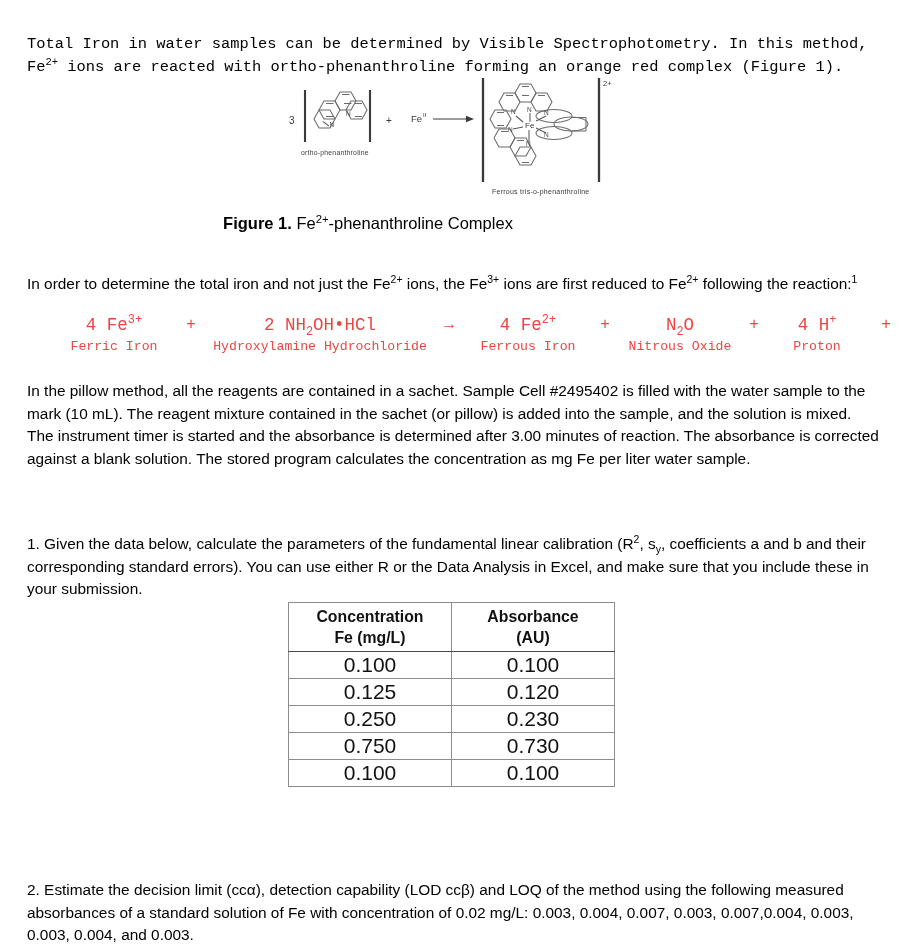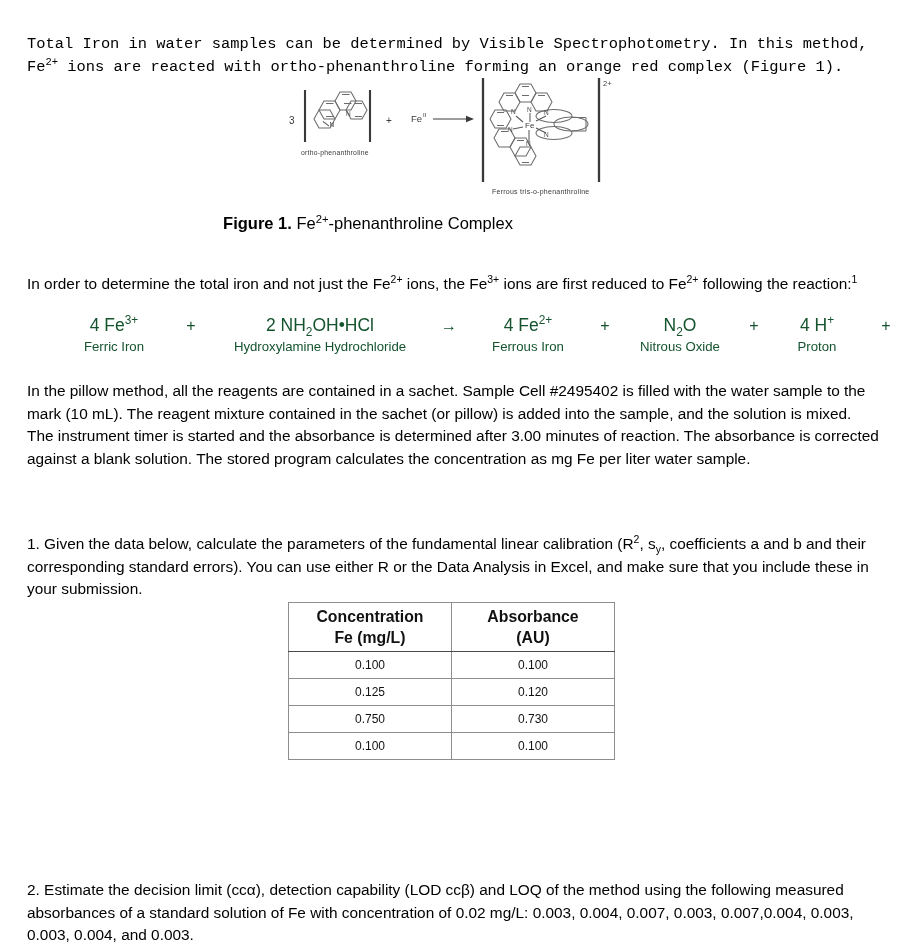--- a/index.html
+++ b/index.html
@@ -72,22 +72,22 @@
     color: #000;
   }
   .figure-caption .fig-lbl { font-weight: bold; }
 
   
   .chem-eq {
     position: absolute;
     left: 60px;
     top: 315px;
     width: 790px;
-    font-family: Liberation Sans, sans-serif;
-    color: #14532d;
+    font-family: Liberation Mono, monospace;
+    color: #ef4444;
     display: flex;
     align-items: flex-start;
     justify-content: flex-start;
   }
   .chem-term {
     display: flex;
     flex-direction: column;
     align-items: center;
   }
   .chem-top {
@@ -113,21 +113,21 @@
     position: absolute;
     left: 288px;
     top: 602px;
     border-collapse: collapse;
     font-family: "Liberation Sans", sans-serif;
     background: #fff;
   }
   .data-table th, .data-table td {
     border: 1px solid #8d8d8d;
     text-align: center;
-    font-size: 12px;
+    font-size: 21px;
     color: #111;
     padding: 0;
     width: 162px;
     height: 26px;
     vertical-align: middle;
   }
   .data-table th {
     font-weight: bold;
     height: 48px;
     line-height: 21px;
@@ -297,20 +297,24 @@
     <tbody>
       <tr>
         <td>0.100</td>
         <td>0.100</td>
       </tr>
       <tr>
         <td>0.125</td>
         <td>0.120</td>
       </tr>
       <tr>
+        <td>0.250</td>
+        <td>0.230</td>
+      </tr>
+      <tr>
         <td>0.750</td>
         <td>0.730</td>
       </tr>
       <tr>
         <td>0.100</td>
         <td>0.100</td>
       </tr>
     </tbody>
   </table>
 

